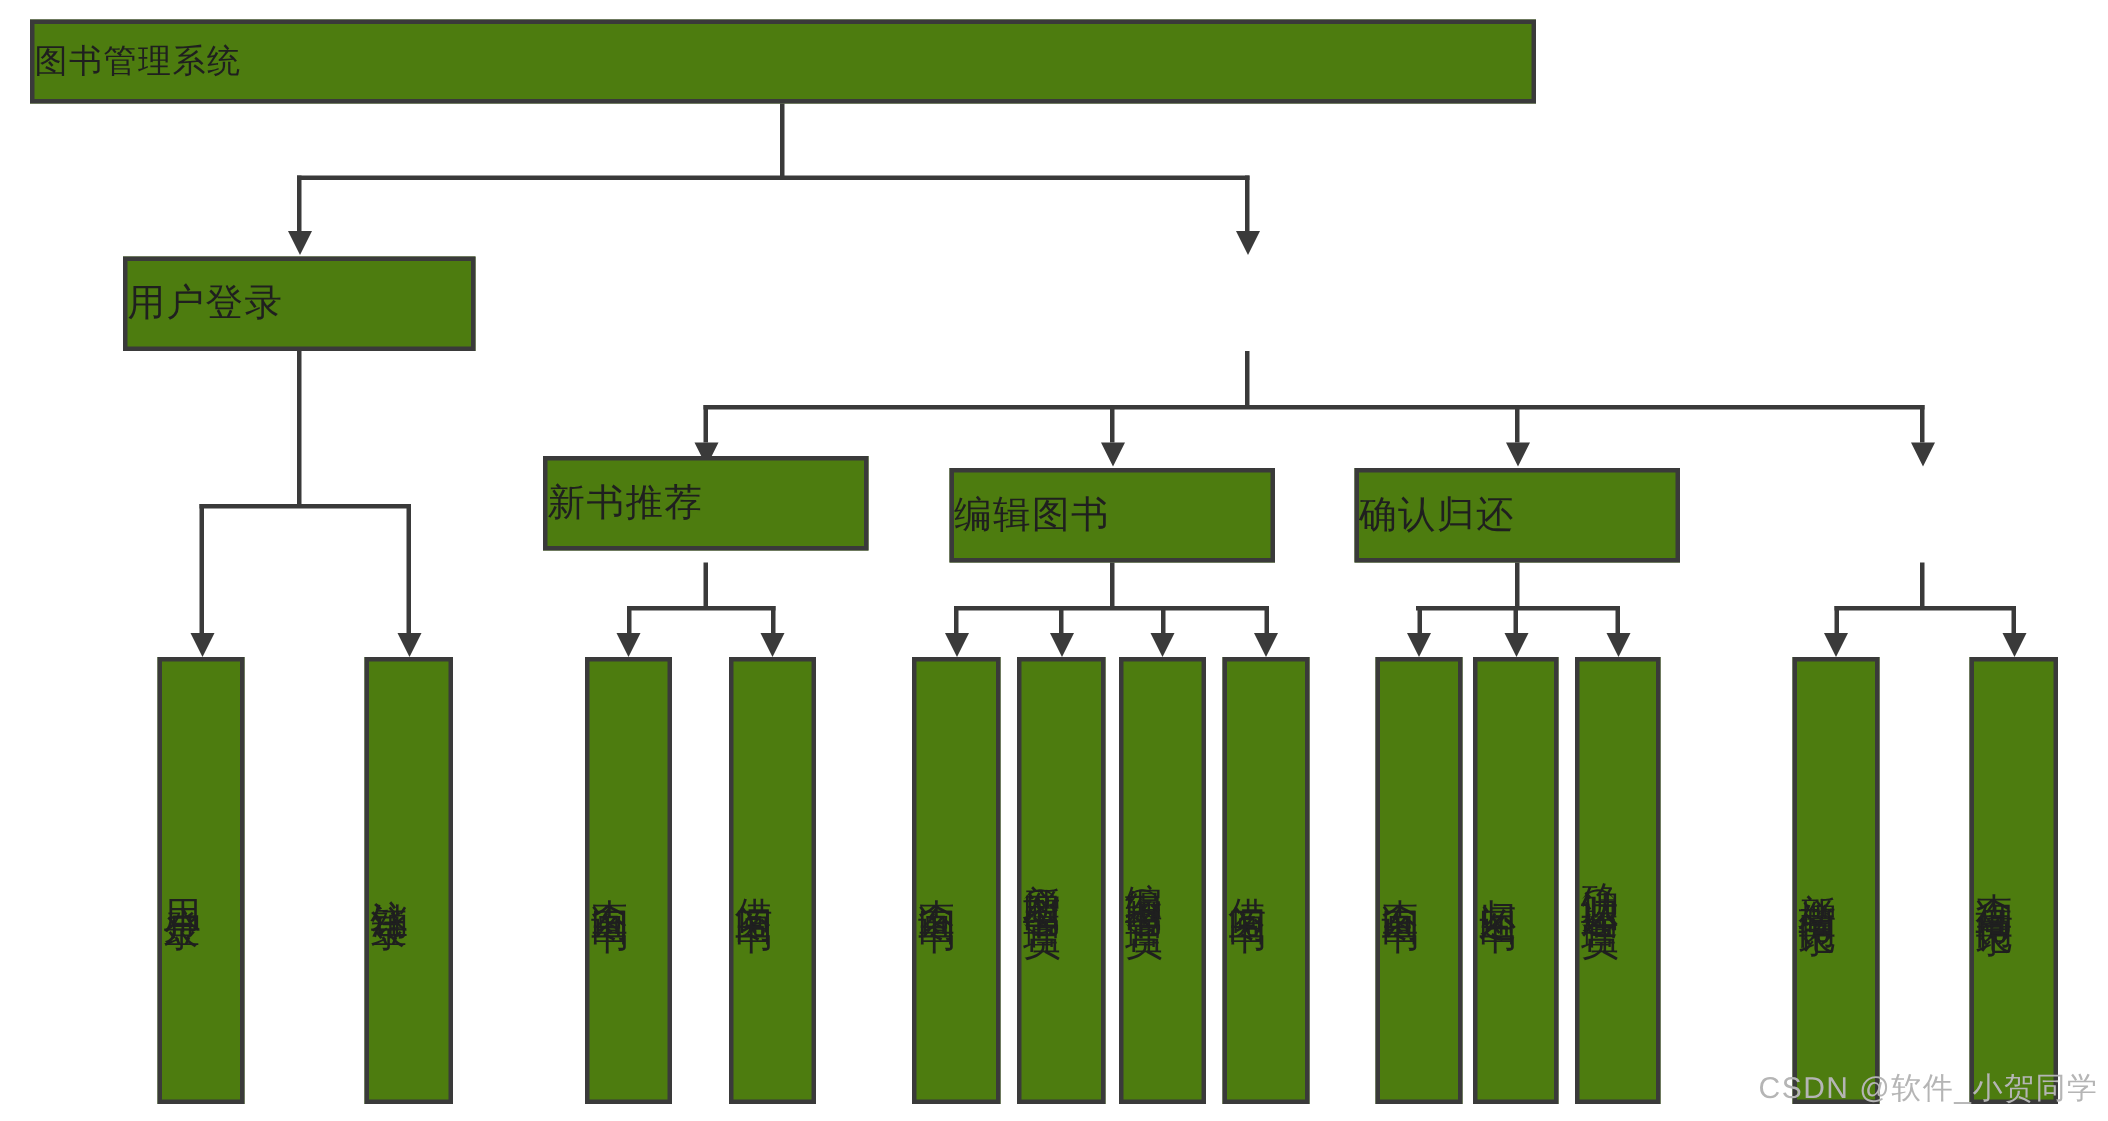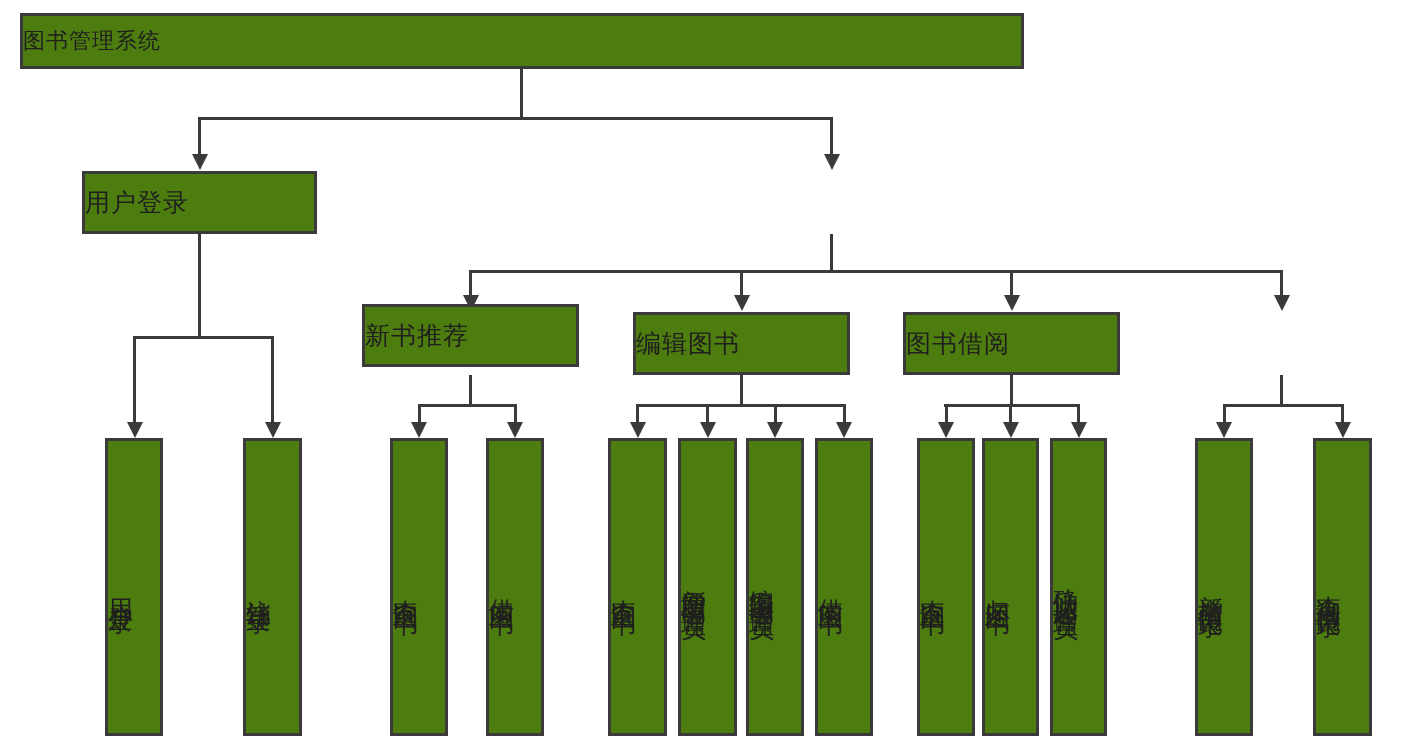--- a/index.html
+++ b/index.html
@@ -76,21 +76,21 @@
   <div class="vline" style="left:1280px;top:270px;height:25px"></div>
   <div class="ahead" style="left:1274px;top:295px"></div>
 
   <div class="node node-h" style="left:362px;top:304px;width:217px;height:63px">
     <span>新书推荐</span>
   </div>
   <div class="node node-h" style="left:633px;top:312px;width:217px;height:63px">
     <span>编辑图书</span>
   </div>
   <div class="node node-h" style="left:903px;top:312px;width:217px;height:63px">
-    <span>图书借阅</span>
+    <span>确认归还</span>
   </div>
 
   <div class="vline" style="left:469px;top:375px;height:29px"></div>
   <div class="vline" style="left:740px;top:375px;height:29px"></div>
   <div class="vline" style="left:1010px;top:375px;height:29px"></div>
   <div class="vline" style="left:1280px;top:375px;height:29px"></div>
 
   <div class="hline" style="left:418px;top:404px;width:99px"></div>
   <div class="hline" style="left:636px;top:404px;width:209px"></div>
   <div class="hline" style="left:944px;top:404px;width:136px"></div>
@@ -159,14 +159,15 @@
     <span class="vtext">确认归还（管理员）</span>
   </div>
 
   <div class="node leaf" style="left:1195px;top:438px;width:58px;height:298px">
     <span class="vtext">新增借阅记录</span>
   </div>
   <div class="node leaf" style="left:1313px;top:438px;width:59px;height:298px">
     <span class="vtext">查询借阅记录</span>
   </div>
 
+  <div class="watermark">CSDN @软件_小贺同学</div>
 
 </div>
 
 </body></html>

